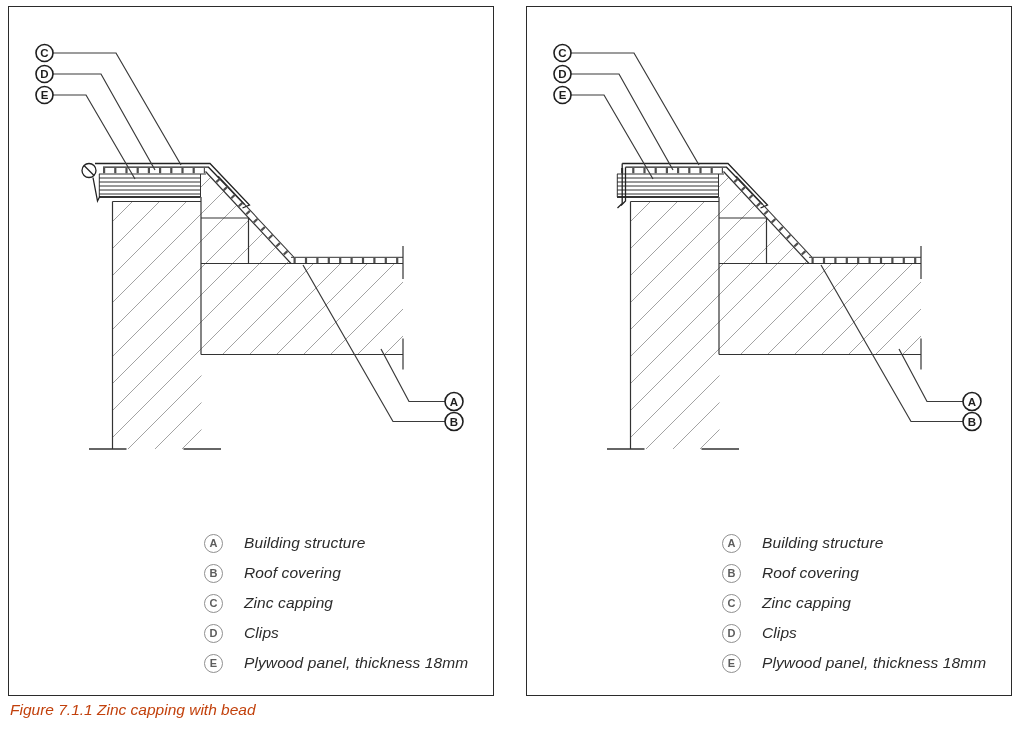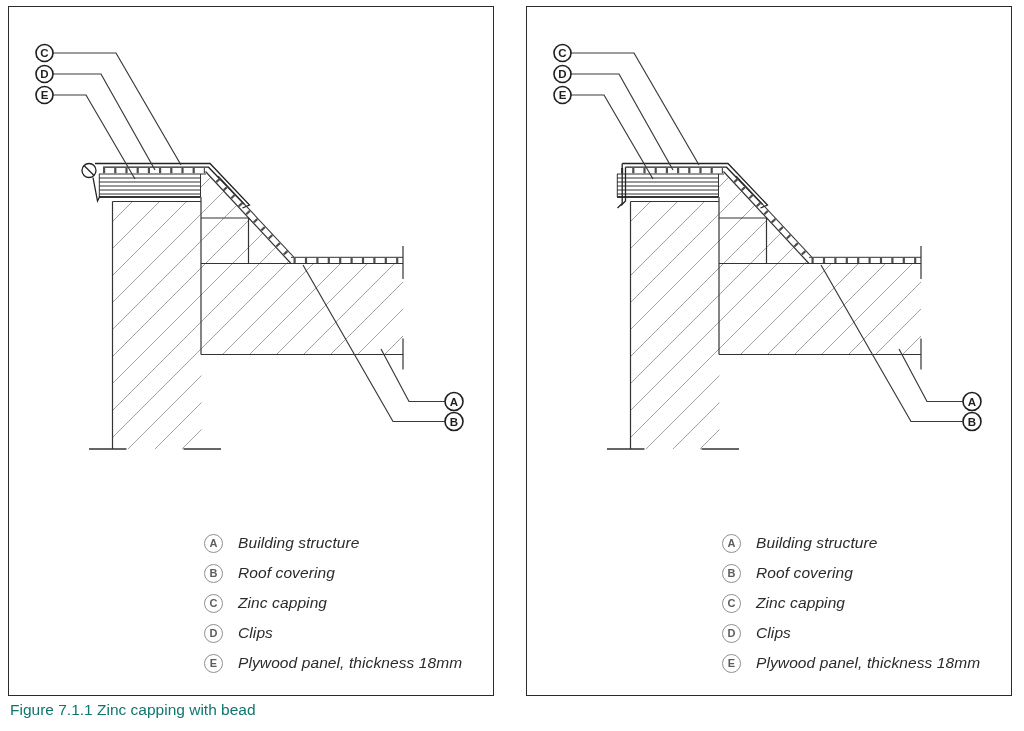--- a/index.html
+++ b/index.html
@@ -8,23 +8,23 @@
   .panel{position:absolute;top:6px;width:486px;height:690px;border:1.5px solid #2b2b2b;
          box-sizing:border-box;background:#fff;}
   .panel.left{left:8px;}
   .panel.right{left:526px;}
   .panel svg{position:absolute;left:0;top:0;}
   .legend{position:absolute;left:195px;top:521px;}
   .legend-row{display:flex;align-items:center;height:30px;}
   .legend-bullet{width:19px;height:19px;border:1.4px solid #909090;border-radius:50%;
          box-sizing:border-box;display:flex;align-items:center;justify-content:center;
          font-size:11px;font-weight:600;color:#5d5d5d;flex:0 0 auto;}
-  .legend-label{margin-left:15px;font-style:italic;font-size:15.5px;color:#2b2b2b;
+  .legend-label{margin-left:21px;font-style:italic;font-size:15.5px;color:#2b2b2b;
          white-space:nowrap;letter-spacing:0.1px;}
-  .caption{position:absolute;top:701px;font-size:15.5px;color:#0f766e;
+  .caption{position:absolute;top:701px;font-style:italic;font-size:15.5px;color:#c2410c;
          white-space:nowrap;}
   .caption.left{left:10px;}
   .caption.right{left:528px;}
   .callout-letter{font-size:11.5px;font-weight:700;fill:#1f1f1f;}
 </style>
 </head>
 <body>
 
 <div class="stage">
 

